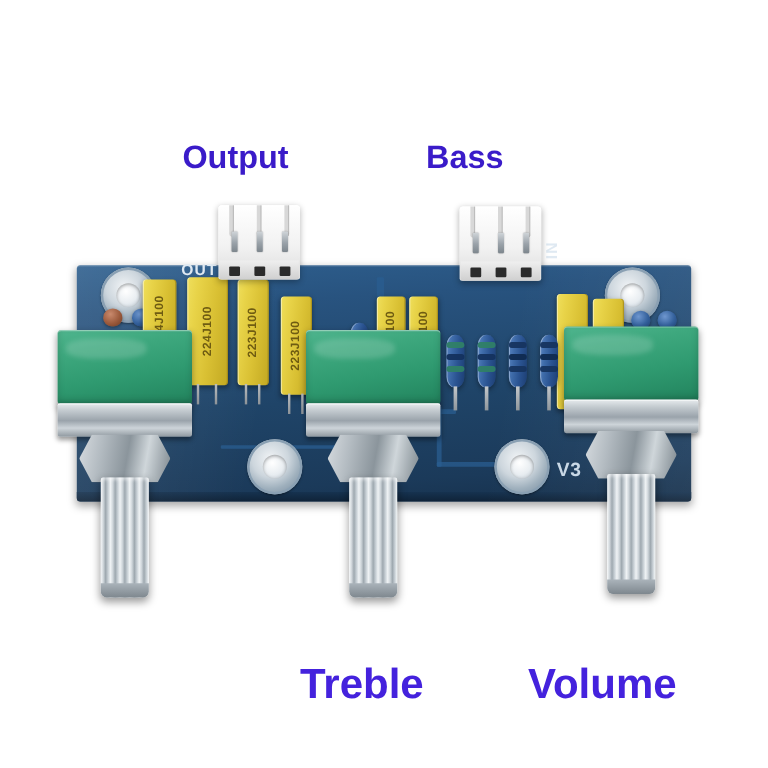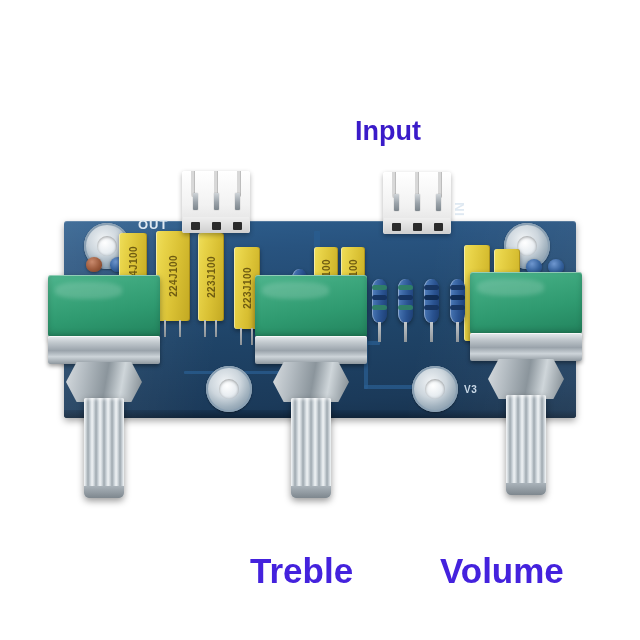--- a/index.html
+++ b/index.html
@@ -34,23 +34,23 @@
     background:linear-gradient(100deg,rgba(255,255,255,.10) 0%,rgba(255,255,255,0) 32%,rgba(255,255,255,0) 68%,rgba(255,255,255,.07) 100%);
     pointer-events:none;
   }
   .pcb-edge{
     position:absolute;left:0;right:0;bottom:0;height:8px;
     background:linear-gradient(#163250,#0f2338);border-radius:0 0 3px 3px;
   }
 
   
   .silk{position:absolute;color:#dfe9f2;font-size:13px;font-weight:bold;letter-spacing:1px;z-index:6;}
-  .silk-out{left:74px;top:-4px;}
+  .silk-out{left:87px;top:-4px;}
   .silk-in{left:388px;top:-5px;transform:rotate(-90deg);transform-origin:left top;}
-  .silk-v3{left:400px;top:163px;font-size:10px;color:#c9d8e6;letter-spacing:.5px;}
+  .silk-v3{left:400px;top:163px;font-size:16px;color:#c9d8e6;letter-spacing:.5px;}
 
   
   .trace{position:absolute;background:#2a5e90;opacity:.75;border-radius:1px;z-index:1;}
 
   
   .hole{
     position:absolute;width:46px;height:46px;border-radius:50%;z-index:4;
     background:radial-gradient(circle at 42% 36%,#f1f4f6 0%,#cdd6dd 38%,#9fb0bd 62%,#6a8096 100%);
     box-shadow:inset 0 0 0 2px #8aa0b3, 0 1px 2px rgba(0,0,0,.4);
   }
@@ -168,21 +168,22 @@
   .pot-bass{left:48px;top:275px;}
   .pot-treble{left:255px;top:275px;}
   .pot-volume{left:470px;top:272px;}
 </style>
 </head>
 <body>
 
 <div class="stage">
 
 
-  <div class="lbl-in">Input</div>
+  <div class="lbl-out">Output</div>
+  <div class="lbl-in">Bass</div>
 
   <div class="conn conn-out" style="left:182px;top:171px;">
     <div class="notch" style="left:9px;"></div>
     <div class="notch" style="left:32px;"></div>
     <div class="notch" style="left:55px;"></div>
     <div class="pin" style="left:11px;"></div>
     <div class="pin" style="left:32px;"></div>
     <div class="pin" style="left:53px;"></div>
     <div class="base">
       <div class="slot" style="left:8px;"></div>

